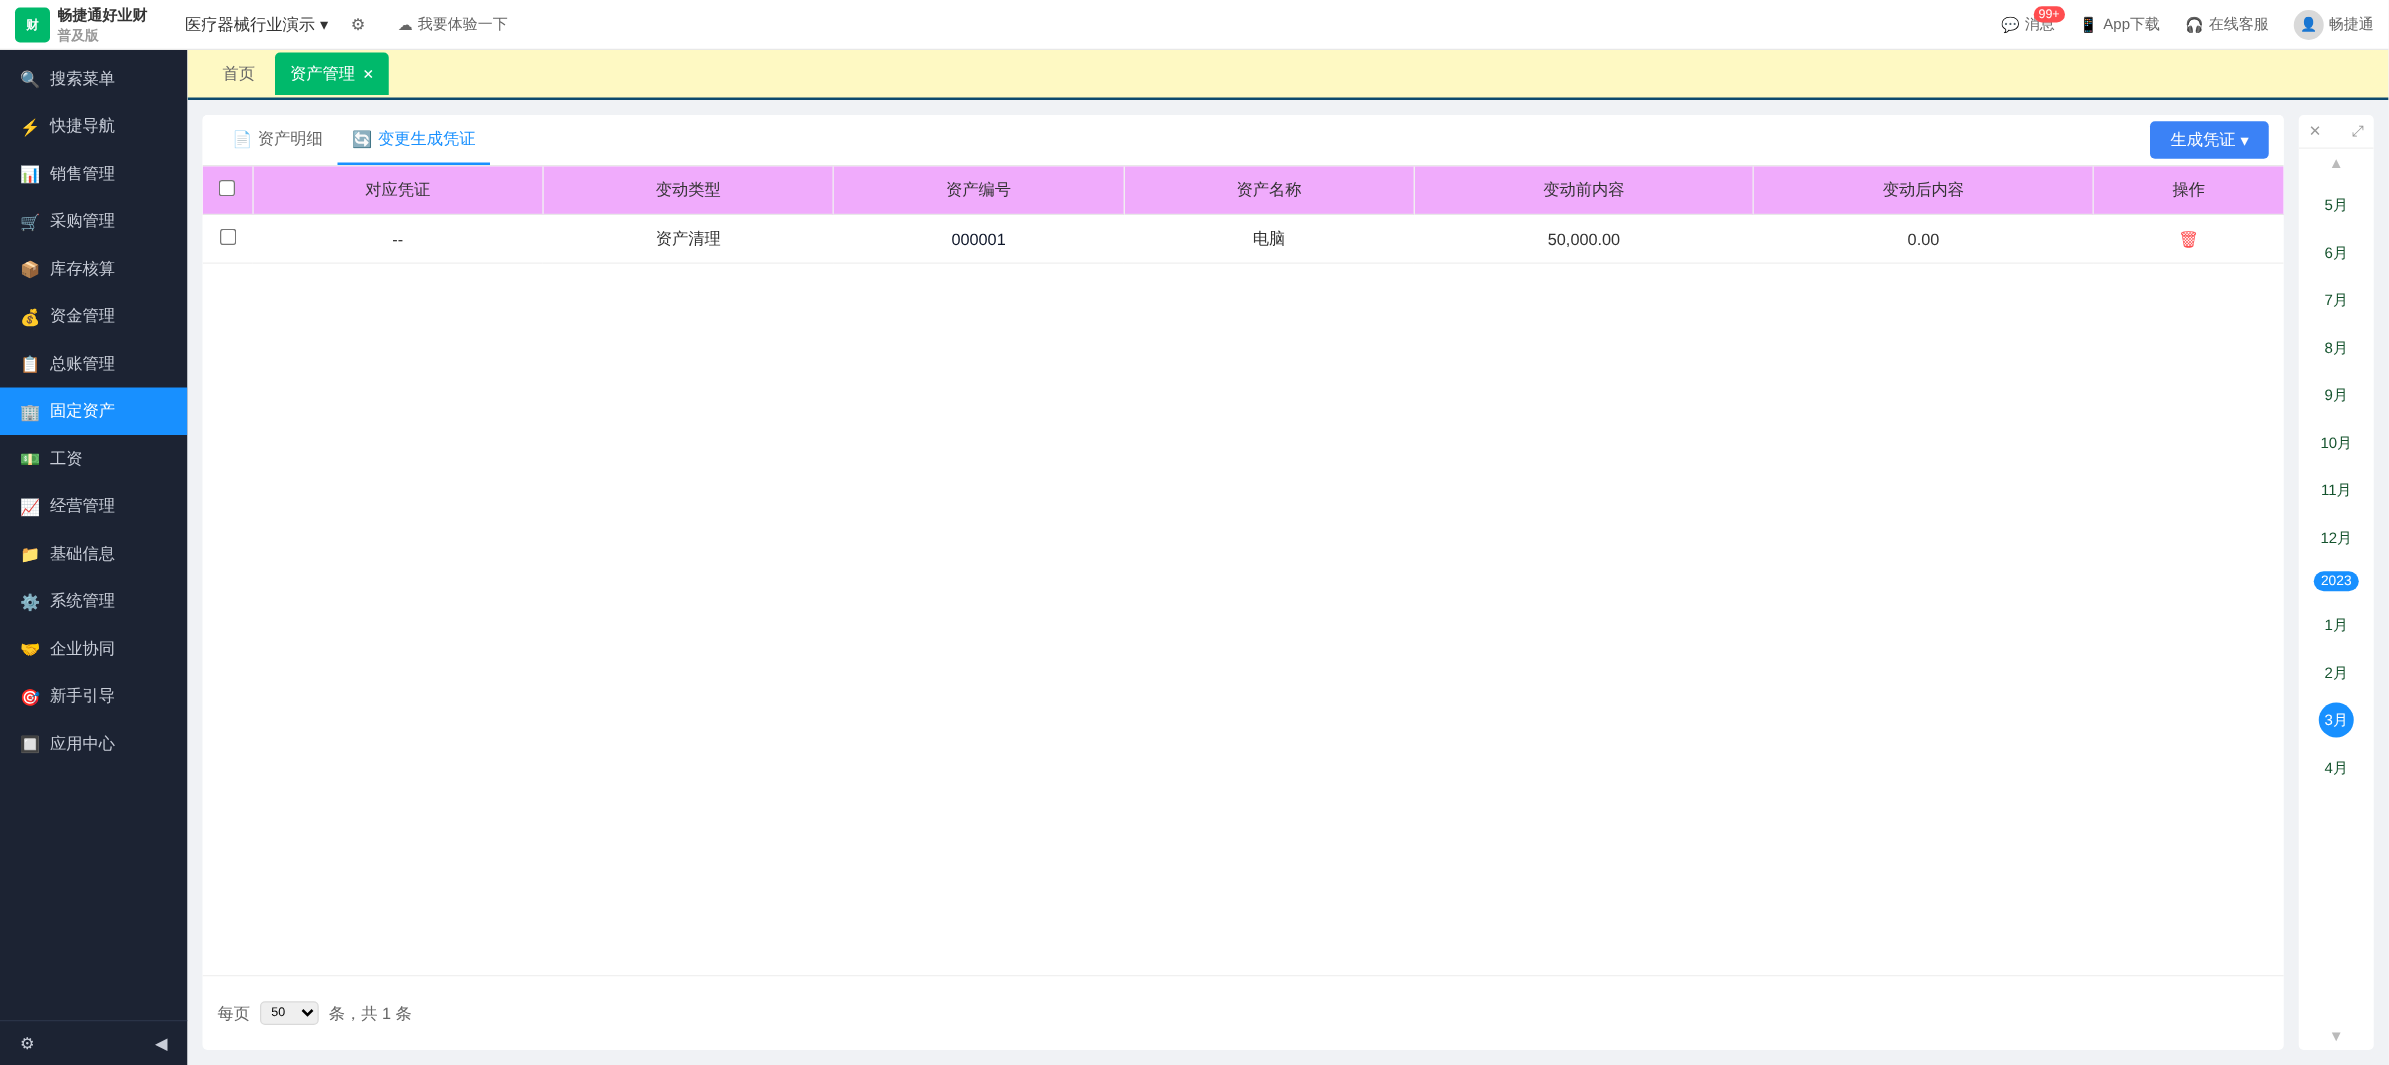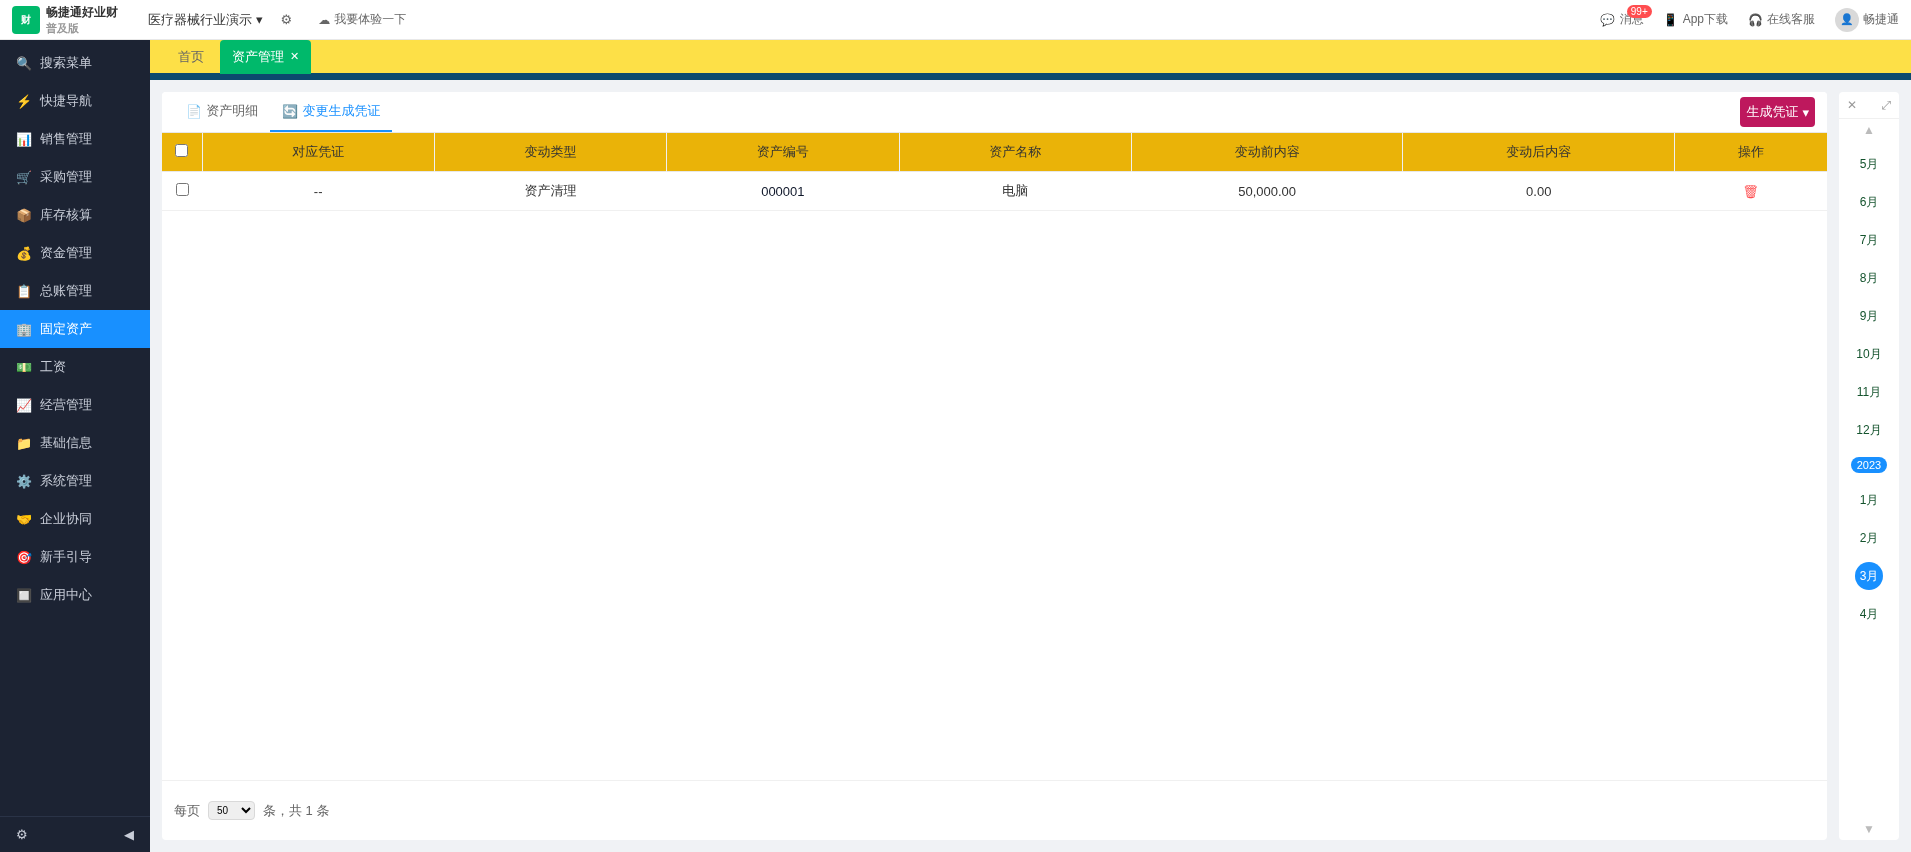--- a/index.html
+++ b/index.html
@@ -109,25 +109,25 @@
     .content-area {
       flex: 1;
       display: flex;
       flex-direction: column;
       overflow: hidden;
       background: #f0f2f5;
     }
 
     
     .tab-bar {
-      background: #fde047;
+      background: #fef9c3;
       display: flex;
       align-items: center;
       padding: 0 16px;
-      border-bottom: 7px solid #0c4a6e;
+      border-bottom: 2px solid #0c4a6e;
       height: 40px;
       flex-shrink: 0;
       gap: 4px;
     }
     .tab-item {
       padding: 8px 12px;
       font-size: 13px;
       cursor: pointer;
       color: #666;
       border-radius: 4px 4px 0 0;
@@ -174,42 +174,42 @@
       border-bottom: 2px solid transparent;
     }
     .sub-tab.active {
       color: #1890ff;
       border-bottom: 2px solid #1890ff;
     }
     .sub-tabs-actions {
       margin-left: auto;
     }
     .generate-btn {
-      background: #be185d;
+      background: #3b82f6;
       color: #fff;
       border: none;
       border-radius: 4px;
-      padding: 6px 6px;
+      padding: 6px 16px;
       font-size: 13px;
       cursor: pointer;
       display: flex; align-items: center; gap: 4px;
     }
 
     
     .table-wrapper {
       flex: 1;
       overflow: auto;
     }
     table {
       width: 100%;
       border-collapse: collapse;
       font-size: 13px;
     }
     thead tr {
-      background: #eab308;
+      background: #f0abfc;
       border-bottom: 1px solid #e8e8e8;
     }
     thead th {
       padding: 10px 12px;
       text-align: center;
       font-weight: 500;
       color: #333;
       border-right: 1px solid #f0f0f0;
       white-space: nowrap;
     }

